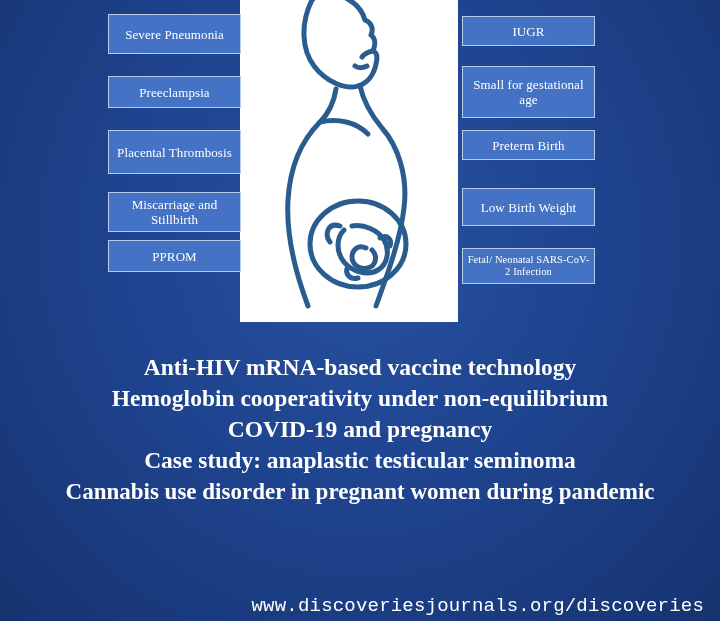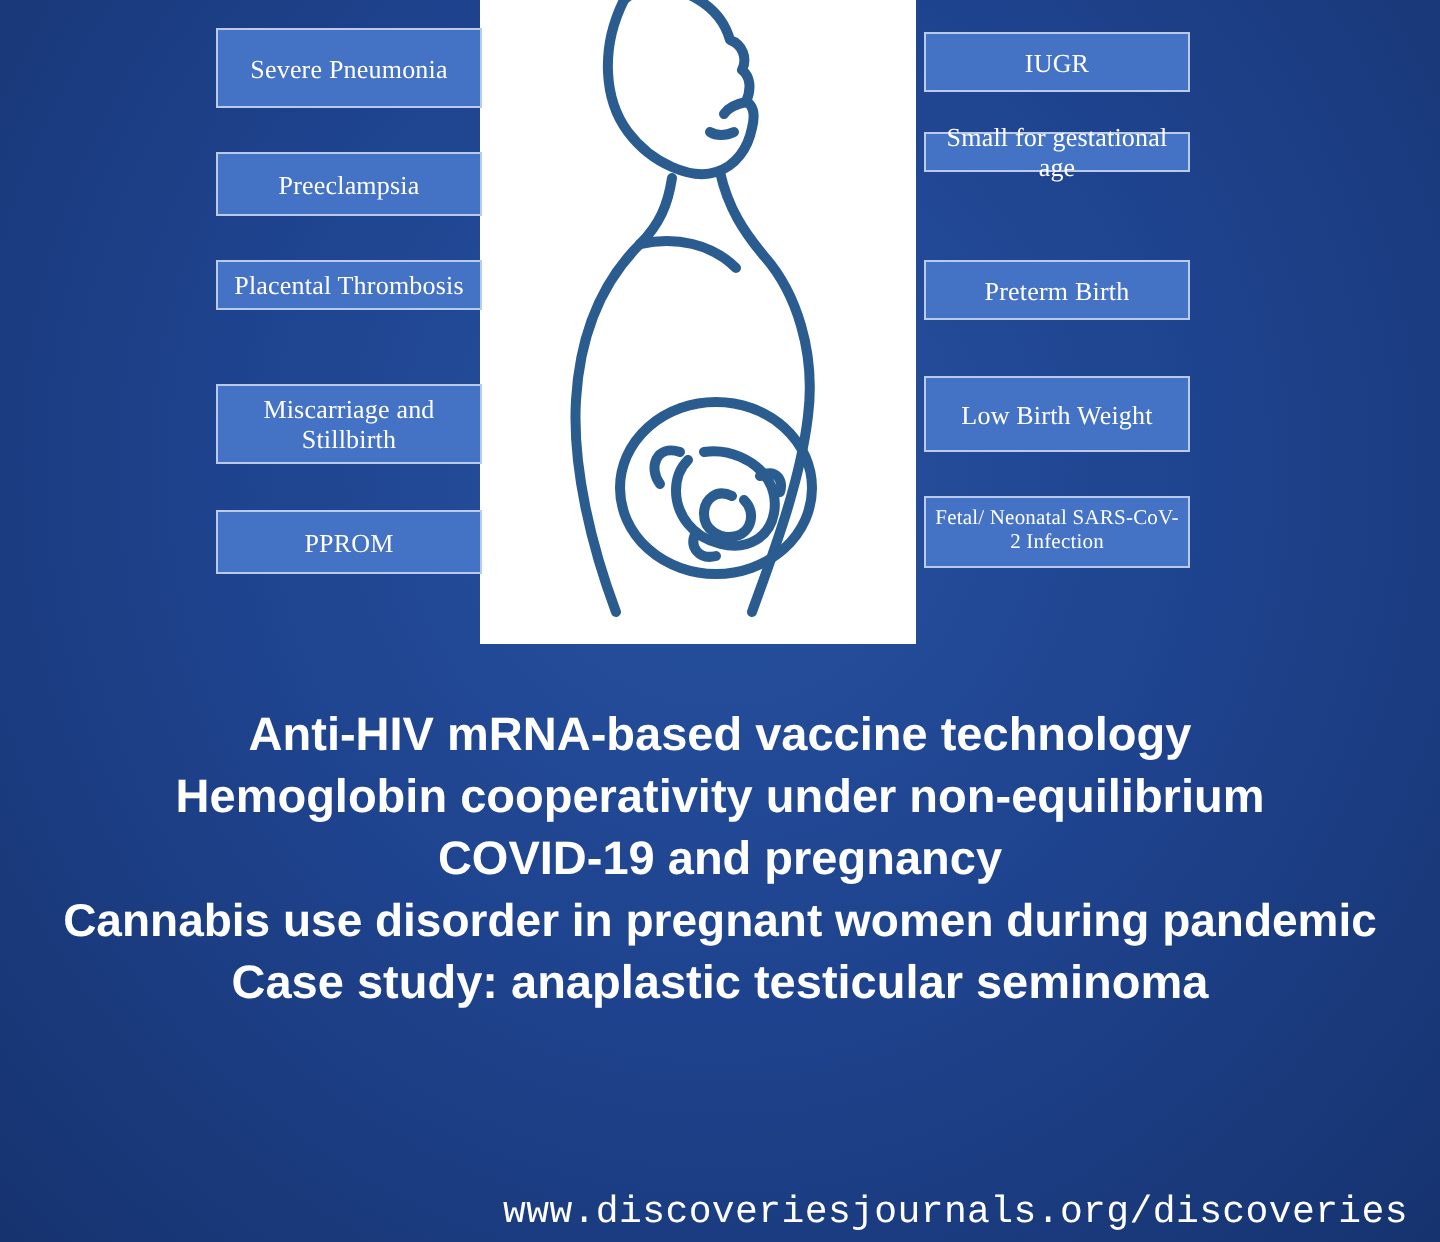--- a/index.html
+++ b/index.html
@@ -76,43 +76,43 @@
   }
   .dx-label.small {
     font-size: 10.5px;
     line-height: 12px;
   }
 
   
   #labels-left .dx-label { left: 0; }
   #labels-left .r0 { top: 14px;  height: 40px; }
   #labels-left .r1 { top: 76px;  height: 32px; }
-  #labels-left .r2 { top: 130px; height: 25px; }
+  #labels-left .r2 { top: 130px; height: 44px; }
   #labels-left .r3 { top: 192px; height: 40px; }
-  #labels-left .r4 { top: 255px; height: 32px; }
+  #labels-left .r4 { top: 240px; height: 32px; }
 
   
   #labels-right .dx-label { left: 0; }
   #labels-right .r0 { top: 16px;  height: 30px; }
-  #labels-right .r1 { top: 66px;  height: 20px; }
+  #labels-right .r1 { top: 66px;  height: 52px; }
   #labels-right .r2 { top: 130px; height: 30px; }
   #labels-right .r3 { top: 188px; height: 38px; text-align: center; }
   #labels-right .r4 { top: 248px; height: 36px; }
 
   
   #headlines {
     position: absolute;
     left: 0;
     top: 352px;
     width: 720px;
     text-align: center;
     color: #ffffff;
   }
   .headline {
-    font-family: Liberation Sans, sans-serif;
+    font-family: Liberation Serif, serif;
     font-weight: bold;
     font-size: 23.5px;
     line-height: 31px;
     color: #ffffff;
     white-space: nowrap;
   }
   .headline.wide { font-size: 23px; }
 
   
   #footer-url {
@@ -184,19 +184,19 @@
       <div class="dx-label r3">Low Birth Weight</div>
       <div class="dx-label r4 small">Fetal/ Neonatal SARS-CoV-2 Infection</div>
     </div>
 
   </div>
 
   <div id="headlines">
     <div class="headline">Anti-HIV mRNA-based vaccine technology</div>
     <div class="headline">Hemoglobin cooperativity under non-equilibrium</div>
     <div class="headline">COVID-19 and pregnancy</div>
+    <div class="headline">Case study: anaplastic testicular seminoma</div>
     <div class="headline wide">Cannabis use disorder in pregnant women during pandemic</div>
-    <div class="headline">Case study: anaplastic testicular seminoma</div>
   </div>
 
   <div id="footer-url">www.discoveriesjournals.org/discoveries</div>
 
 </div>
 
 </body></html>

